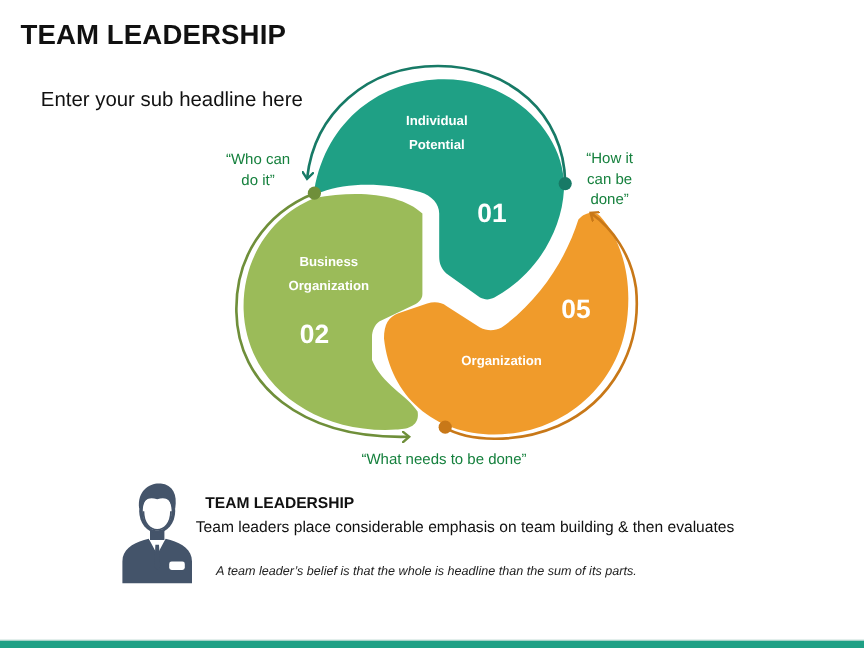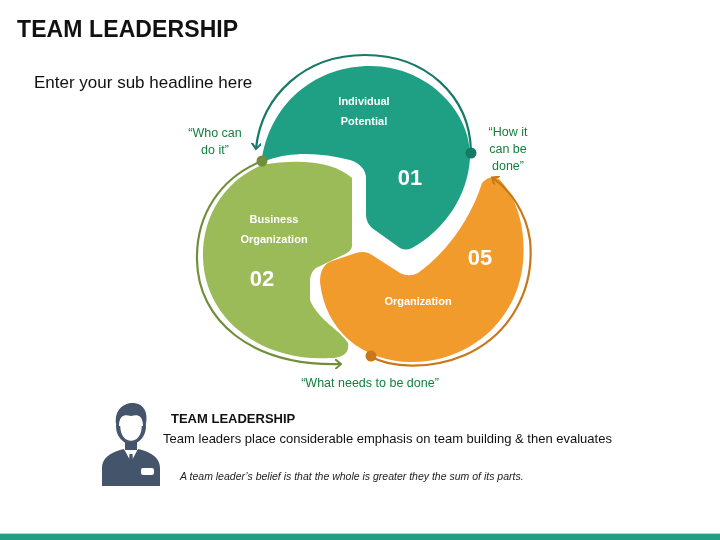--- a/index.html
+++ b/index.html
@@ -162,16 +162,16 @@
   <div>“How it</div>
   <div>can be</div>
   <div>done”</div>
 </div>
 <div class="quote q-what">“What needs to be done”</div>
 
 <div class="info-title">TEAM LEADERSHIP</div>
 <div class="info-body">
   <div>Team leaders place considerable emphasis on team building &amp; then evaluates</div>
 </div>
-<div class="info-quote">A team leader’s belief is that the whole is greater they the sum of its parts.</div>
+<div class="info-quote">A team leader’s belief is that the whole is headline than the sum of its parts.</div>
 
 <div class="footer-line"></div>
 <div class="footer-bar"></div>
 
 </body></html>

